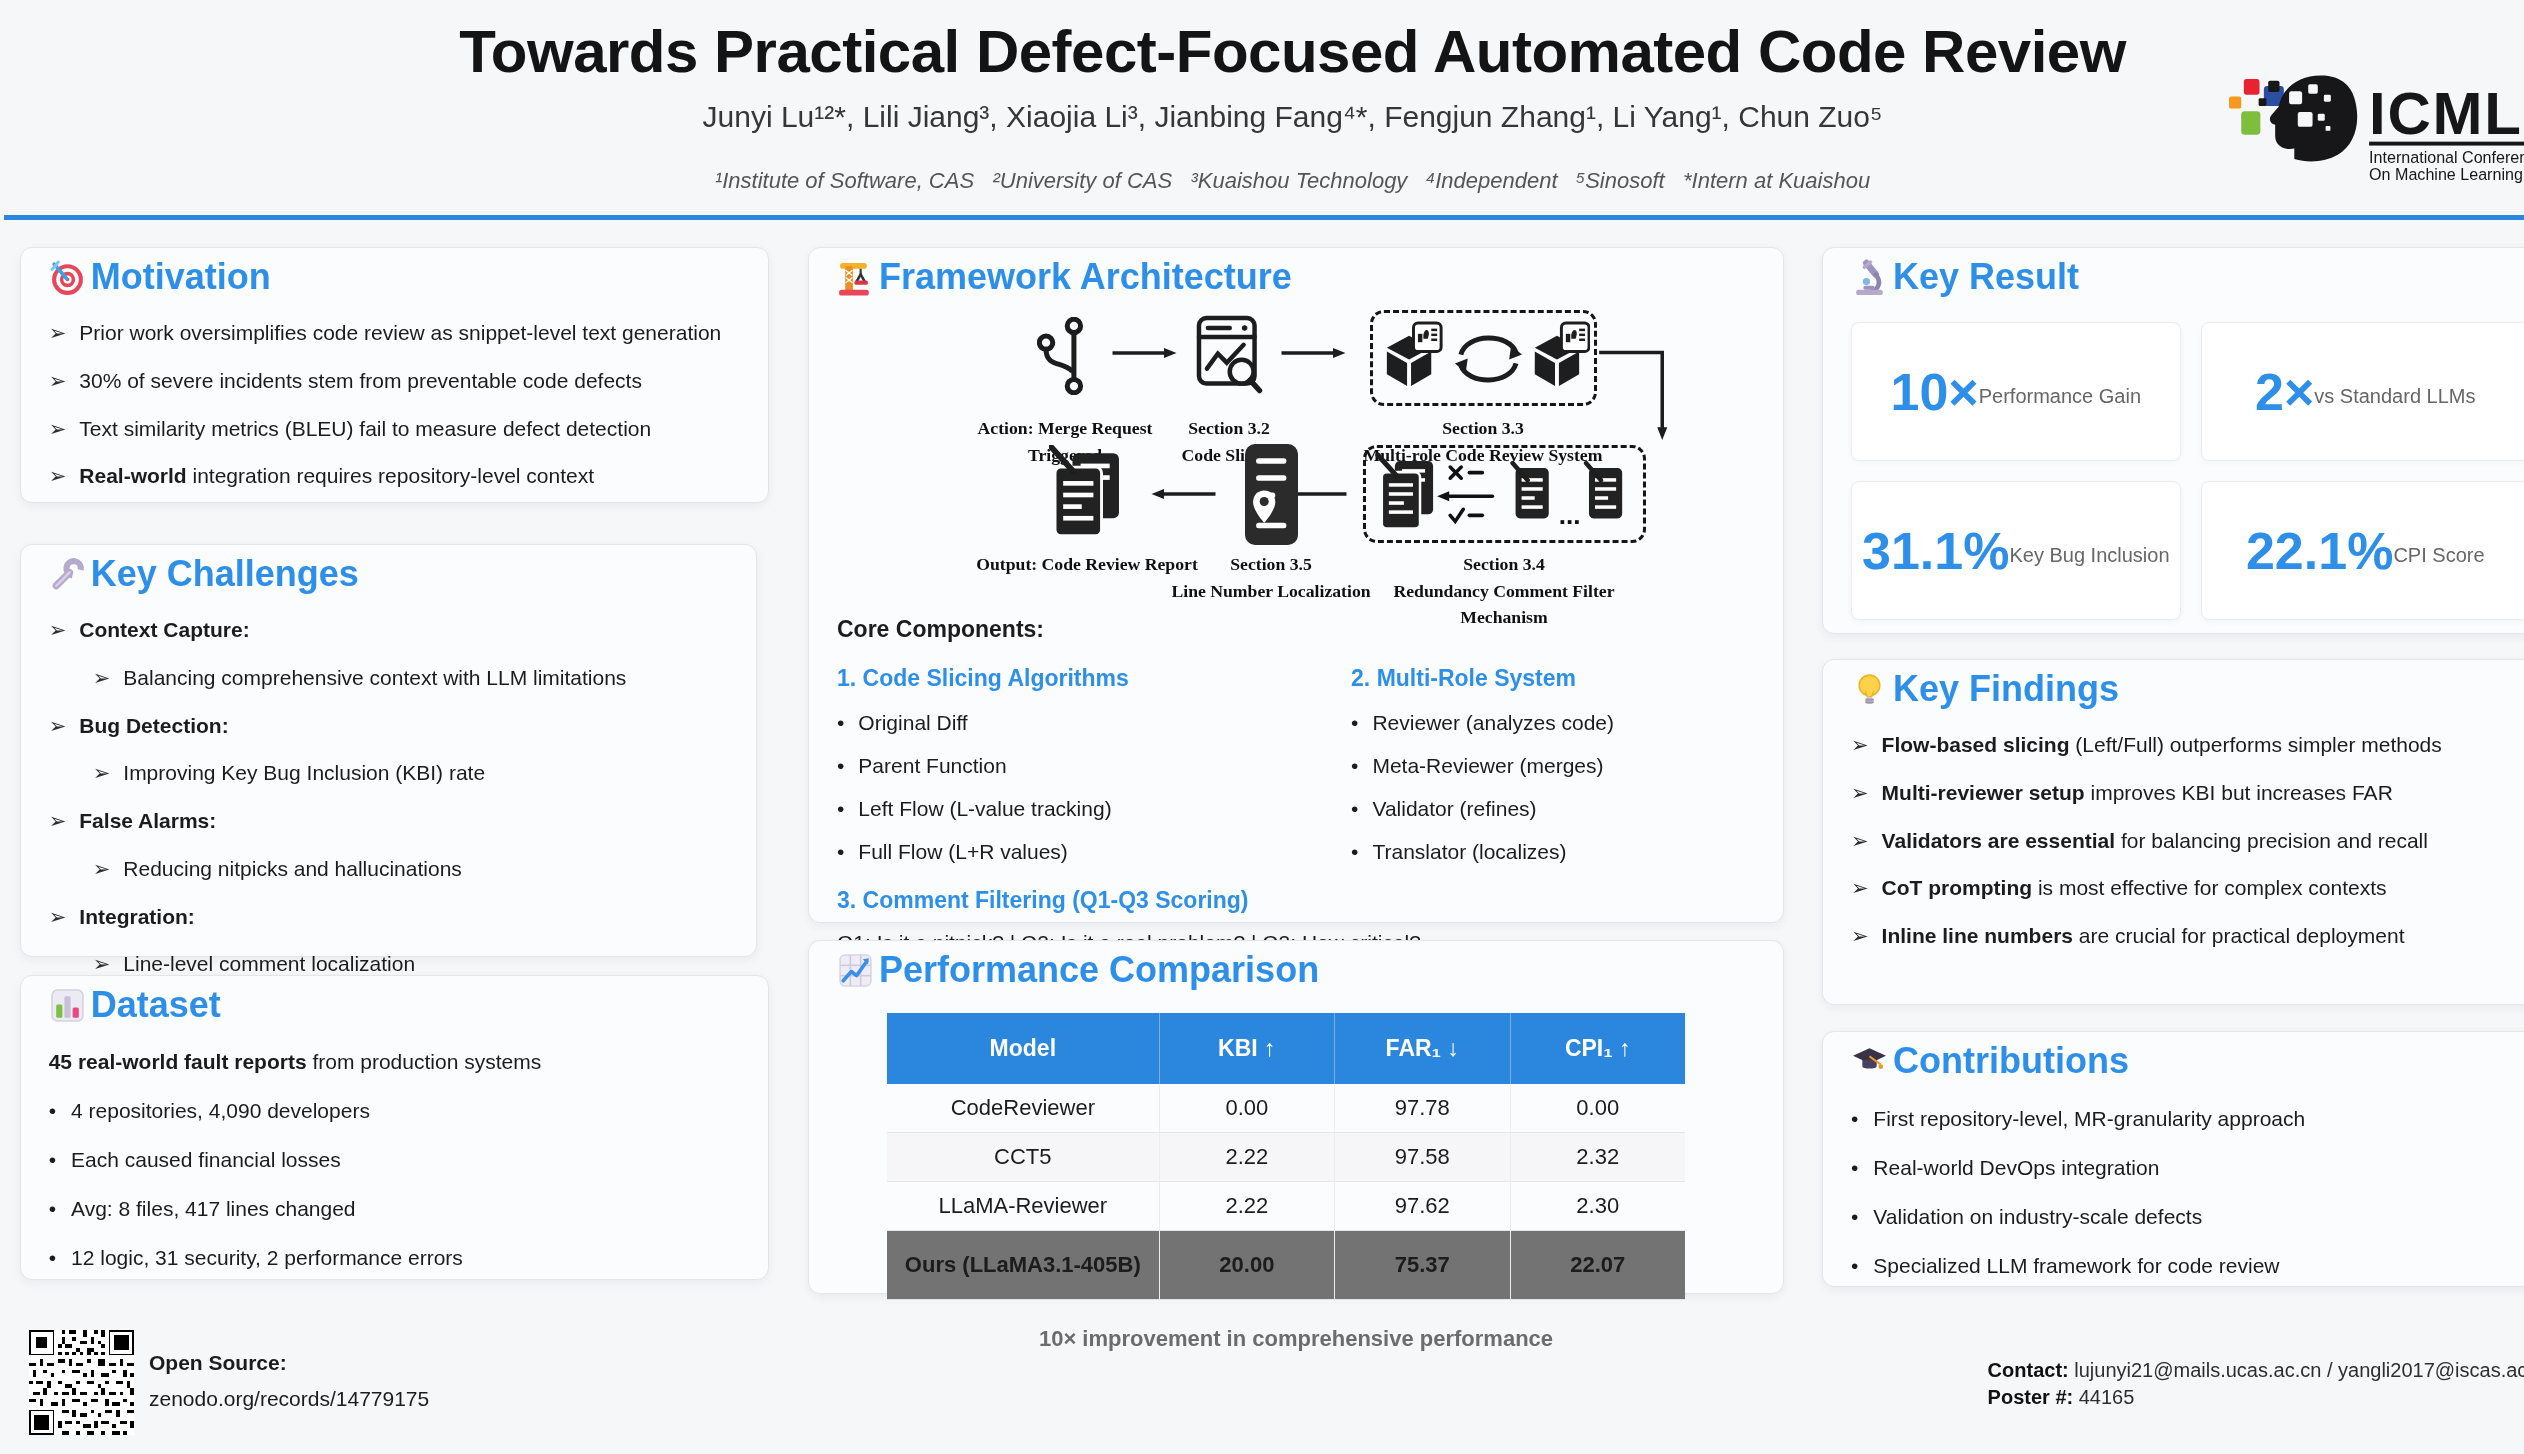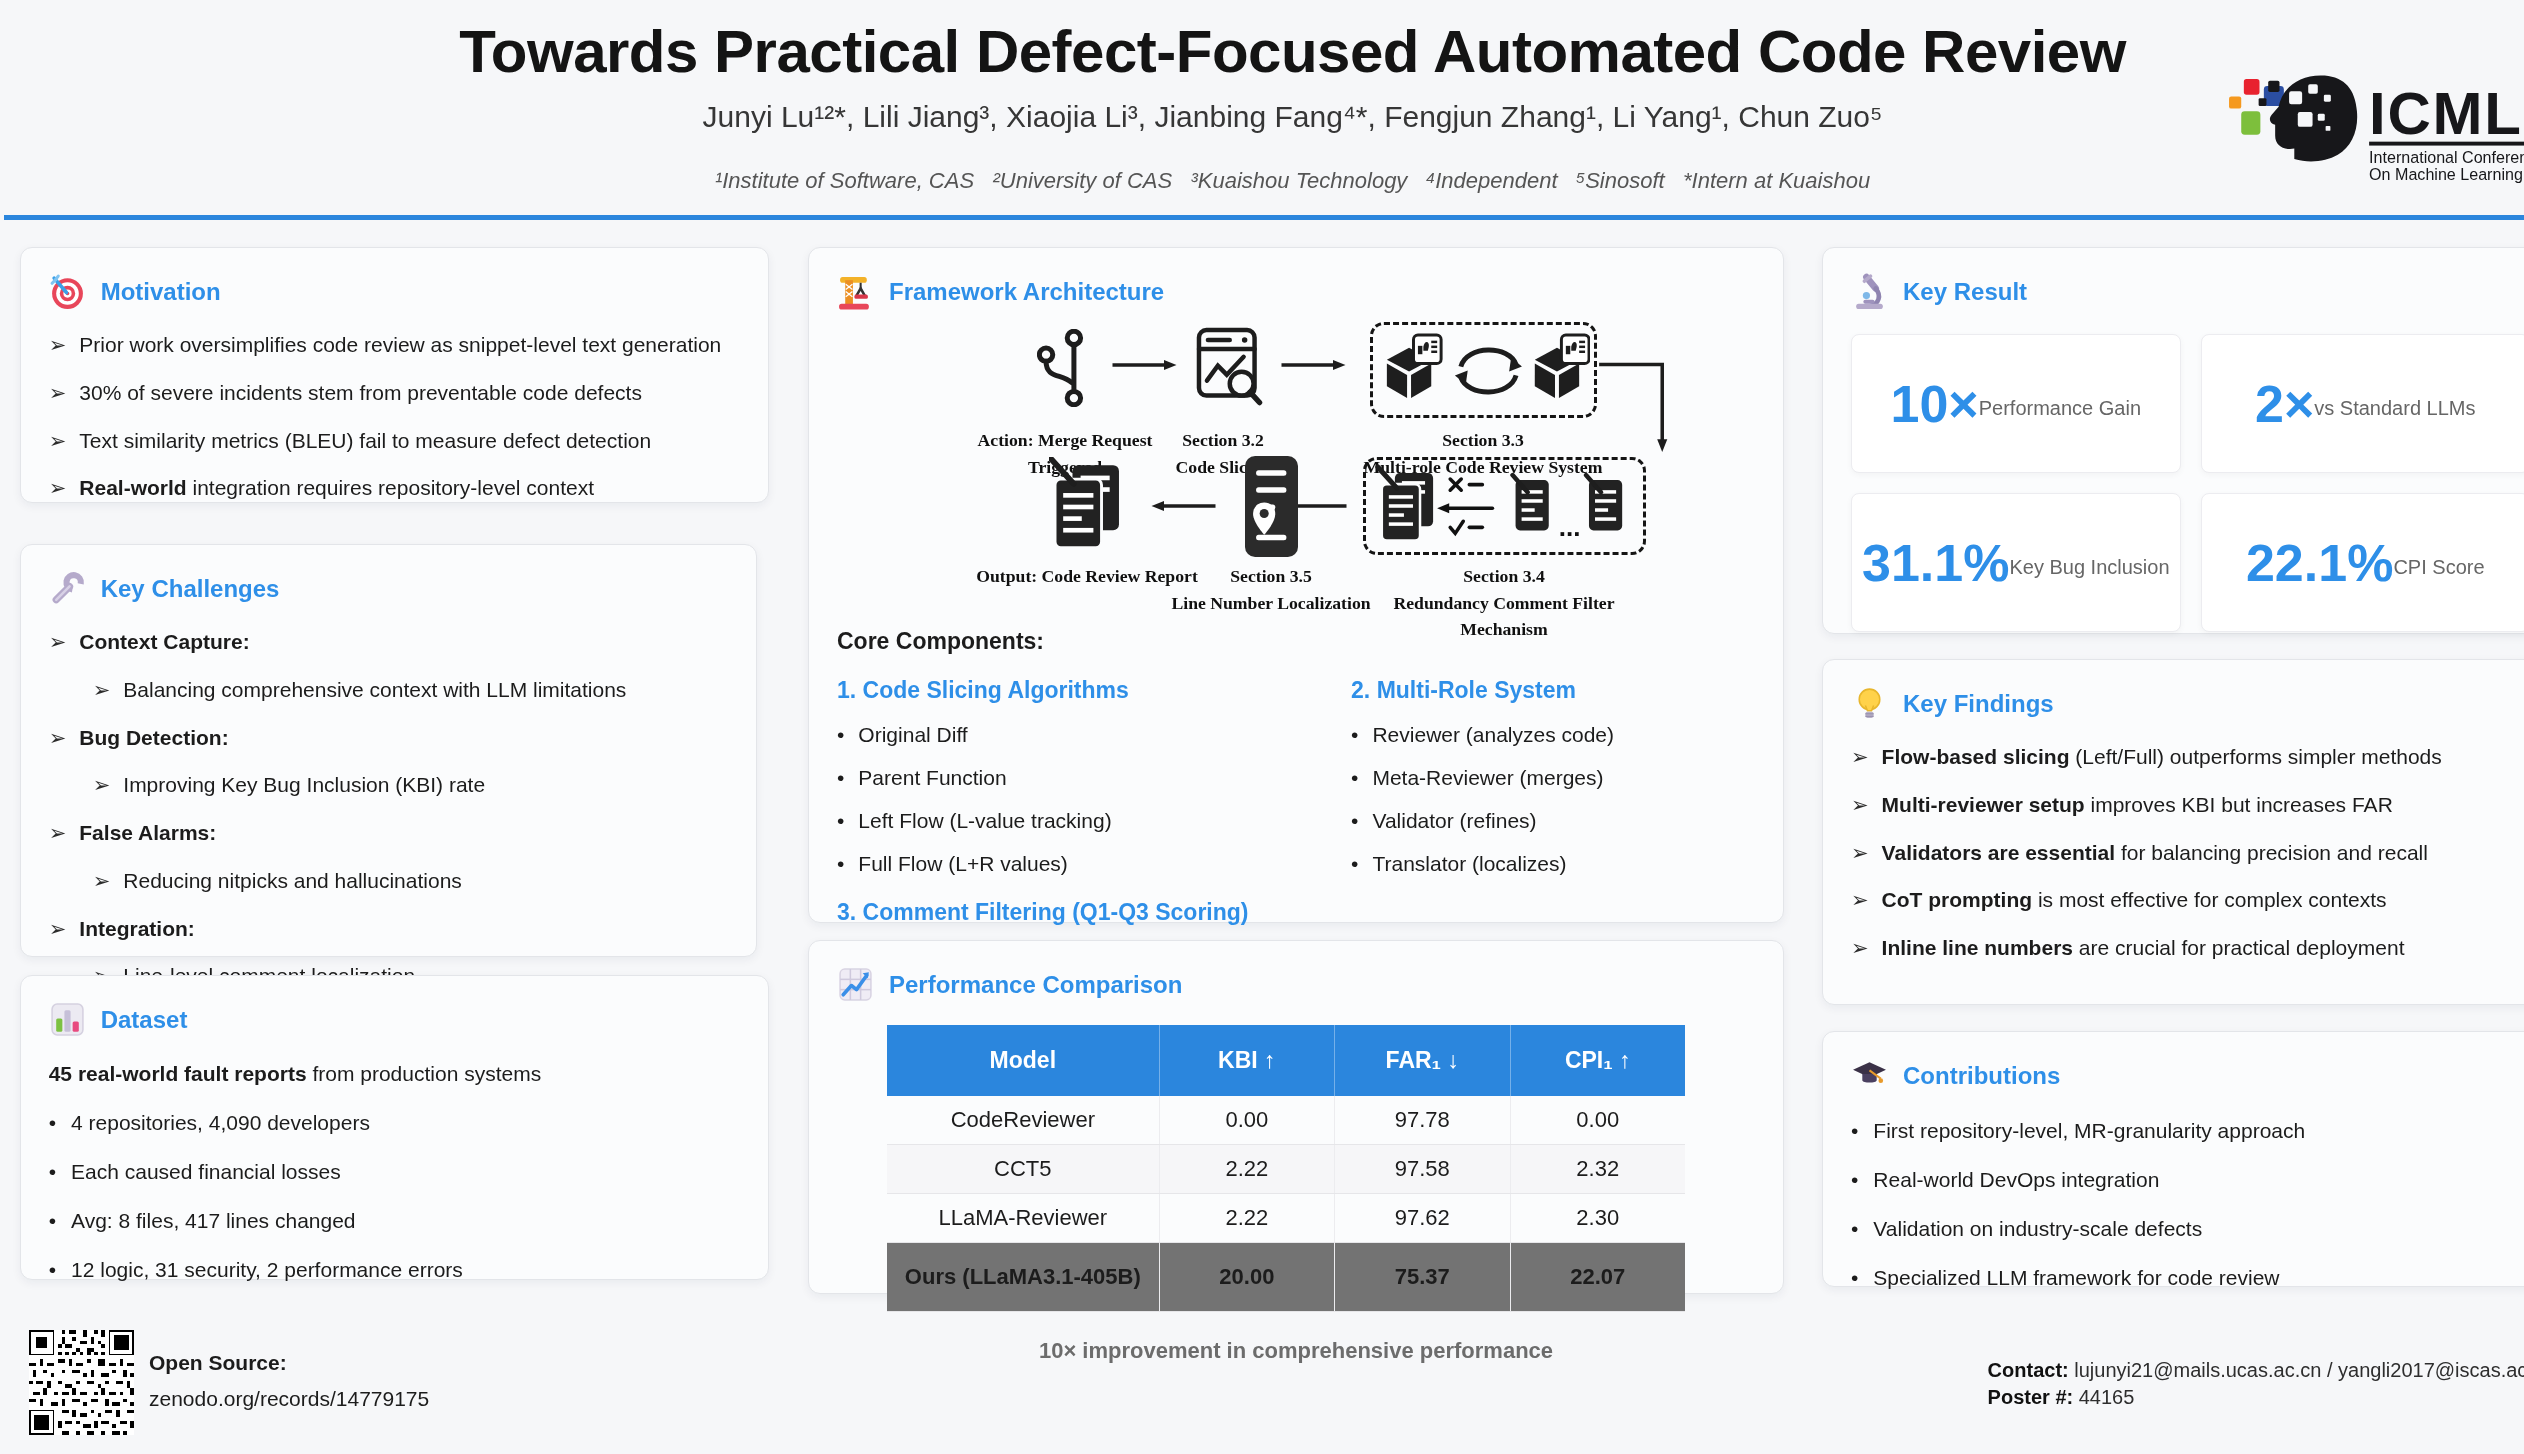--- a/index.html
+++ b/index.html
@@ -21,22 +21,22 @@
         box-shadow:0 3px 10px rgba(20,30,60,.06);padding:0 28px;box-sizing:border-box}
   #card-motivation{left:19.7px;top:247px;width:749px;height:256px}
   #card-challenges{left:19.7px;top:544px;width:737px;height:413px}
   #card-dataset{left:19.7px;top:975px;width:749px;height:305px}
   #card-framework{left:808px;top:247px;width:976px;height:676px}
   #card-performance{left:808px;top:940px;width:976px;height:354px}
   #card-keyresult{left:1822px;top:247px;width:737px;height:387px}
   #card-findings{left:1822px;top:659px;width:737px;height:346px}
   #card-contrib{left:1822px;top:1031px;width:737px;height:256px}
 
-  .card-head{display:flex;align-items:center;gap:15px;margin-top:25px;
-             font-size:24px;font-weight:700;color:#2e8fe8}
+  .card-head{display:flex;align-items:center;gap:5px;margin-top:8px;
+             font-size:36px;font-weight:700;color:#2e8fe8}
   .card-head svg{width:37px;height:37px;flex:0 0 auto}
 
   
   .blist{margin:13px 0 0;font-size:21px}
   .blist .row{display:flex;gap:13px;margin-top:23px;line-height:1.18}
   .arr{flex:0 0 auto;color:#2c2c2c}
   .sub{margin-left:44px}
   .boldlead{font-weight:700}
   .dotlist .row{display:flex;gap:15px;margin-top:25px;font-size:21px;line-height:1.15}
   .dot{flex:0 0 auto}
@@ -311,21 +311,21 @@
           <line x1="90" y1="12" x2="102" y2="12" stroke="#1e1e1e" stroke-width="5"></line>
         </g>
       </svg>
     </div>
     <svg class="harrow" style="left:757px;top:35px" width="86" height="106" viewBox="0 0 170 210">
       <path d="M10,15 H135 V165" fill="none" stroke="#1d1d1d" stroke-width="7"></path>
       <polygon points="125,163 145,163 135,188" fill="#1d1d1d"></polygon>
     </svg>
 
     <div class="fw-label" style="left:107px;top:105px"><span>Action: Merge Request Triggered</span></div>
-    <div class="fw-label" style="left:265px;top:105px"><span>Section 3.2</span><br><span>Code Slicing</span></div>
+    <div class="fw-label" style="left:271px;top:105px"><span>Section 3.2</span><br><span>Code Slicing</span></div>
     <div class="fw-label" style="left:525px;top:105px"><span>Section 3.3</span><br><span>Multi-role Code Review System</span></div>
 
     <div class="node dashedbox" style="left:526px;top:135px;width:283px;height:98px">
       <svg viewBox="0 0 520 175" width="263" height="88">
         <g transform="translate(16,22)">
           <rect x="26" y="0" width="76" height="106" rx="10" fill="#222"></rect>
           <rect x="40" y="16" width="46" height="7" fill="#fff"></rect>
             <rect x="40" y="34" width="46" height="7" fill="#fff"></rect>
           <rect x="0" y="22" width="76" height="112" rx="10" fill="#222" stroke="#fbfcfd" stroke-width="5"></rect>
           <rect x="14" y="44" width="48" height="7" fill="#fff"></rect>

